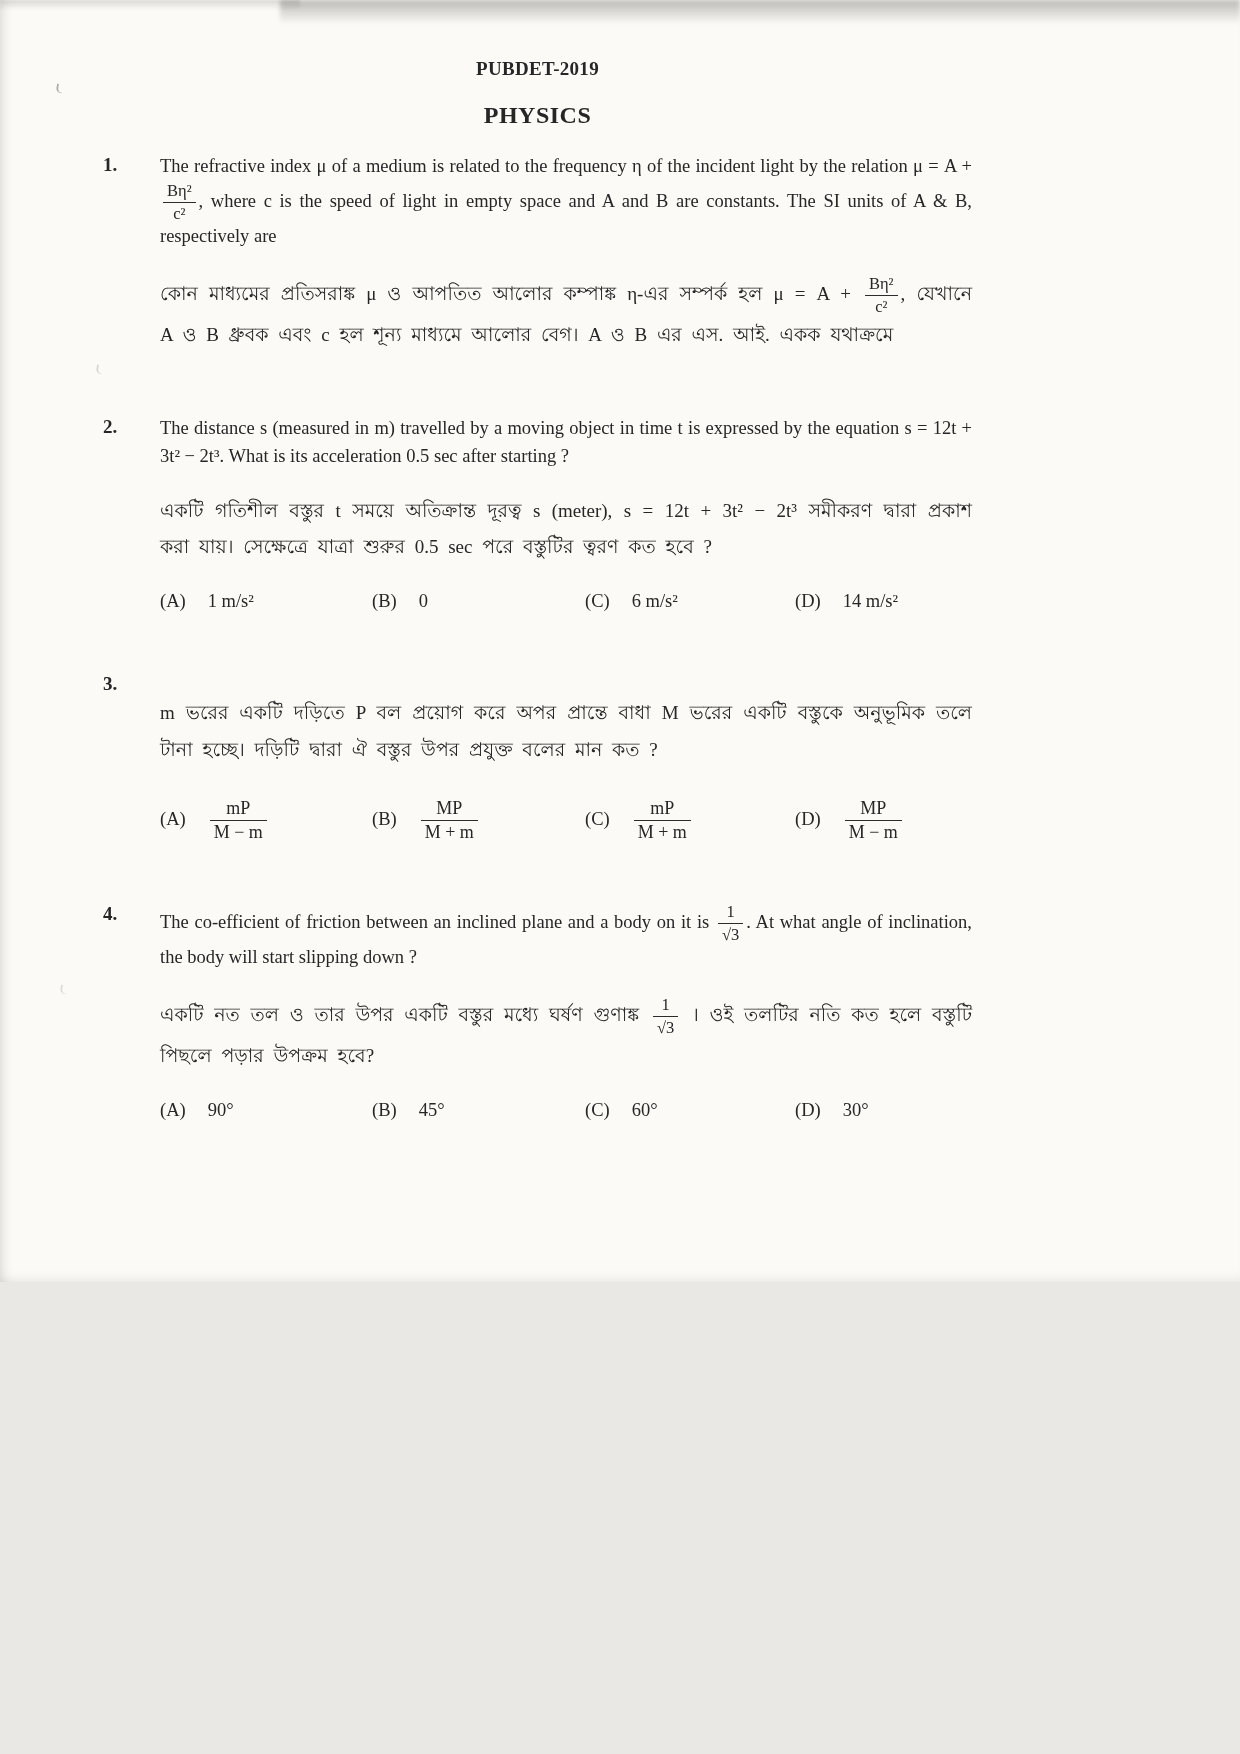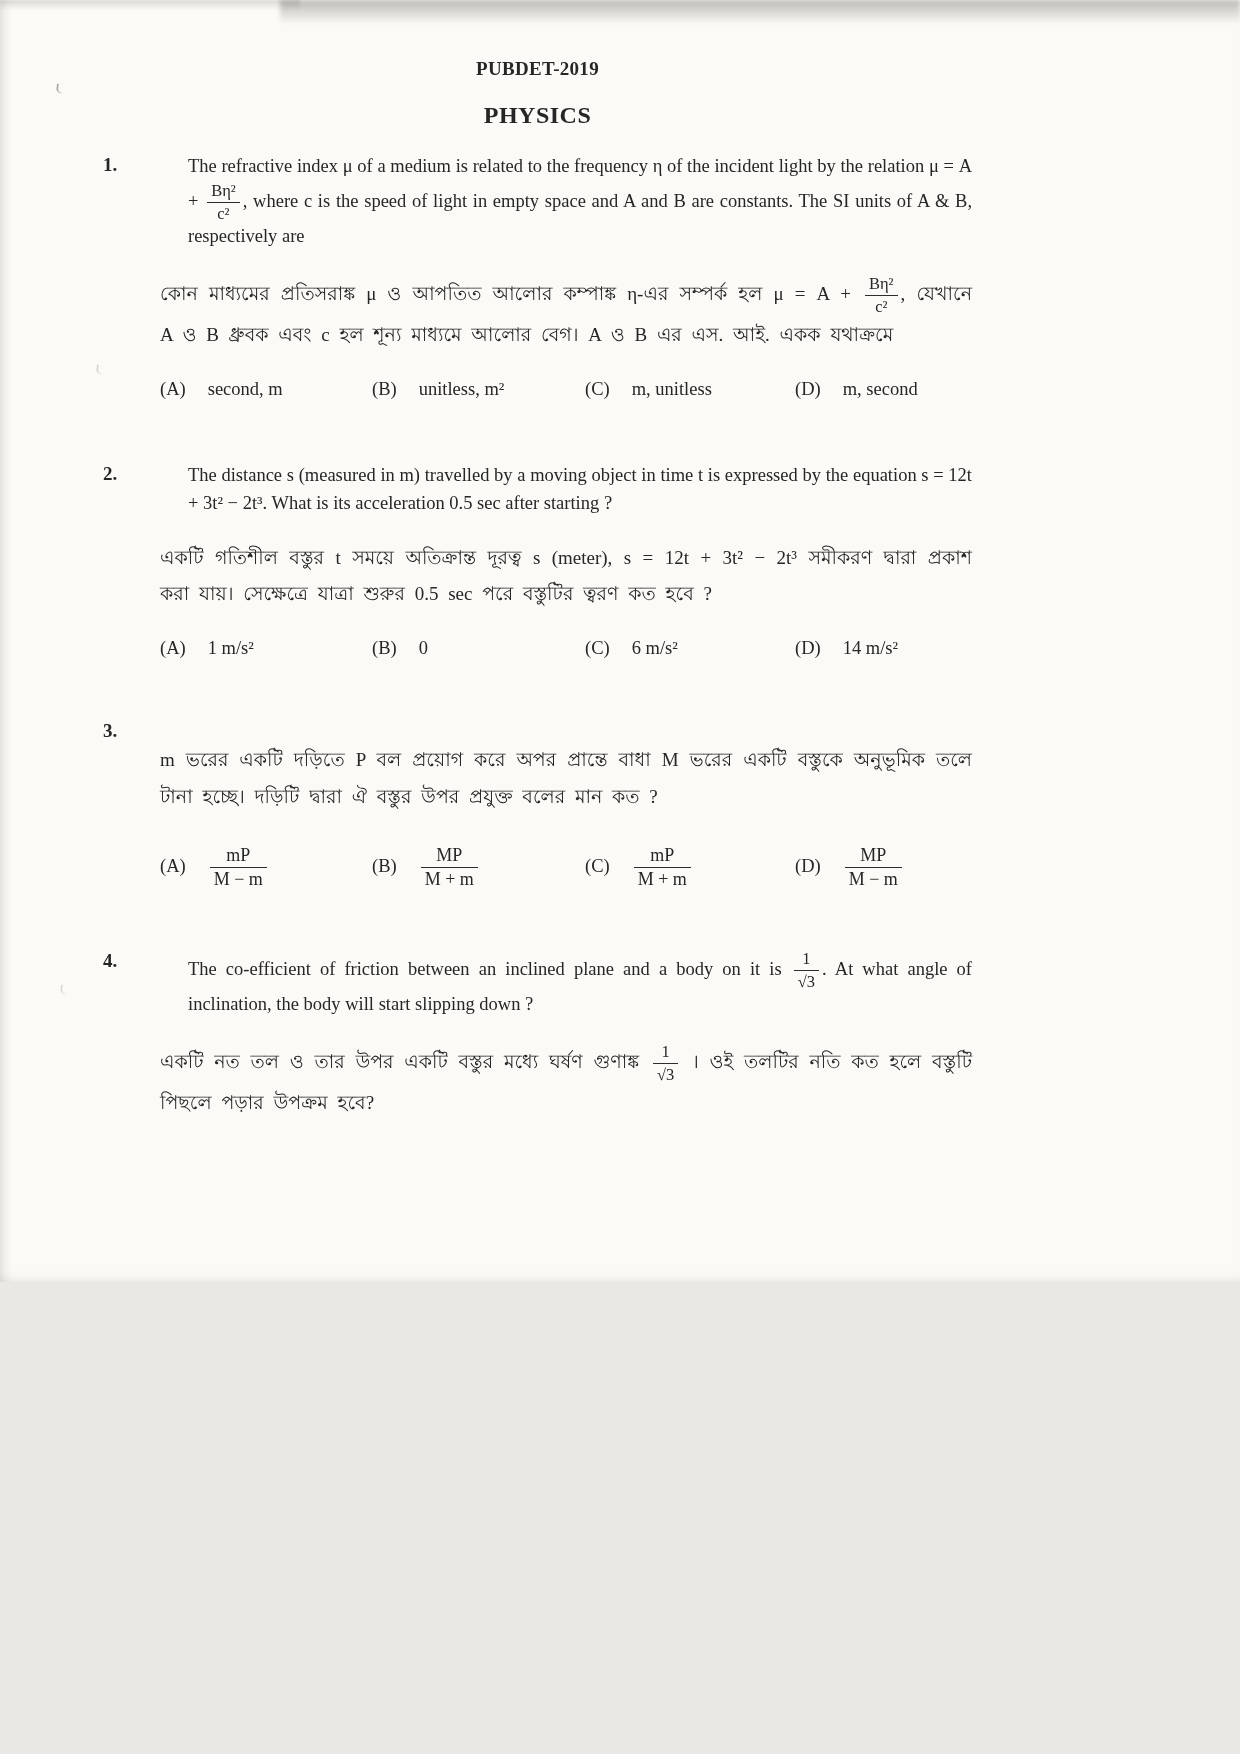--- a/index.html
+++ b/index.html
@@ -70,21 +70,20 @@
     font-weight:bold;
     font-size:19px;
     padding-top:1px;
   }
   .qbody { flex:1; }
 
   .en {
     font-size:18.5px;
     line-height:1.5;
     text-align:justify;
-    margin-left:28px;
   }
   .bn {
     font-size:19px;
     line-height:1.9;
     text-align:justify;
     word-spacing:5px;
     margin-top:23px;
   }
 
   .frac {
@@ -135,26 +134,20 @@
   <div class="content">
 
     <div class="exam-title">PUBDET-2019</div>
     <div class="subject-title">PHYSICS</div>
 
     <div class="q q1">
       <div class="qnum">1.</div>
       <div class="qbody">
         <p class="en"><span>The refractive index μ of a medium is related to the frequency η of the incident light by the relation  μ = A + </span><span class="frac"><span class="fn">Bη²</span><span class="fd">c²</span></span><span>, where c is the speed of light in empty space and A and B are constants. The SI units of A &amp; B, respectively are</span></p>
         <p class="bn"><span>কোন মাধ্যমের প্রতিসরাঙ্ক μ ও আপতিত আলোর কম্পাঙ্ক  η-এর সম্পর্ক  হল  μ = A + </span><span class="frac"><span class="fn">Bη²</span><span class="fd">c²</span></span><span>, যেখানে A ও B ধ্রুবক এবং c হল শূন্য মাধ্যমে আলোর বেগ। A ও B এর এস. আই. একক যথাক্রমে</span></p>
-        <div class="opts">
-          <div class="opt"><span class="lab">(A)</span><span>second, m</span></div>
-          <div class="opt"><span class="lab">(B)</span><span>unitless, m²</span></div>
-          <div class="opt"><span class="lab">(C)</span><span>m, unitless</span></div>
-          <div class="opt"><span class="lab">(D)</span><span>m, second</span></div>
-        </div>
       </div>
     </div>
 
     <div class="q q2">
       <div class="qnum">2.</div>
       <div class="qbody">
         <p class="en">The distance s (measured in m) travelled by a moving object in time t is expressed by the equation s = 12t + 3t² − 2t³. What is its acceleration 0.5 sec after starting ?</p>
         <p class="bn">একটি গতিশীল বস্তুর t সময়ে অতিক্রান্ত দূরত্ব s (meter), s = 12t + 3t² − 2t³ সমীকরণ দ্বারা প্রকাশ করা যায়। সেক্ষেত্রে যাত্রা শুরুর 0.5 sec পরে বস্তুটির ত্বরণ কত হবে ?</p>
         <div class="opts">
           <div class="opt"><span class="lab">(A)</span><span>1 m/s²</span></div>
@@ -176,20 +169,26 @@
           <div class="opt"><span class="lab">(D)</span><span class="frac"><span class="fn">MP</span><span class="fd">M − m</span></span></div>
         </div>
       </div>
     </div>
 
     <div class="q q4">
       <div class="qnum">4.</div>
       <div class="qbody">
         <p class="en"><span>The co-efficient of friction between an inclined plane and a body on it is </span><span class="frac"><span class="fn">1</span><span class="fd">√3</span></span><span>. At what angle of inclination, the body will start slipping down ?</span></p>
         <p class="bn"><span>একটি নত তল ও তার উপর একটি বস্তুর মধ্যে ঘর্ষণ গুণাঙ্ক </span><span class="frac"><span class="fn">1</span><span class="fd">√3</span></span><span> । ওই তলটির নতি কত হলে বস্তুটি পিছলে পড়ার উপক্রম হবে?</span></p>
+        <div class="opts">
+          <div class="opt"><span class="lab">(A)</span><span>90°</span></div>
+          <div class="opt"><span class="lab">(B)</span><span>45°</span></div>
+          <div class="opt"><span class="lab">(C)</span><span>60°</span></div>
+          <div class="opt"><span class="lab">(D)</span><span>30°</span></div>
+        </div>
       </div>
     </div>
 
   </div>
 
   <div class="footer">
     <span class="f-subject">Physics</span>
     <span class="f-page">3</span>
     <span class="f-set">A</span>
   </div>

